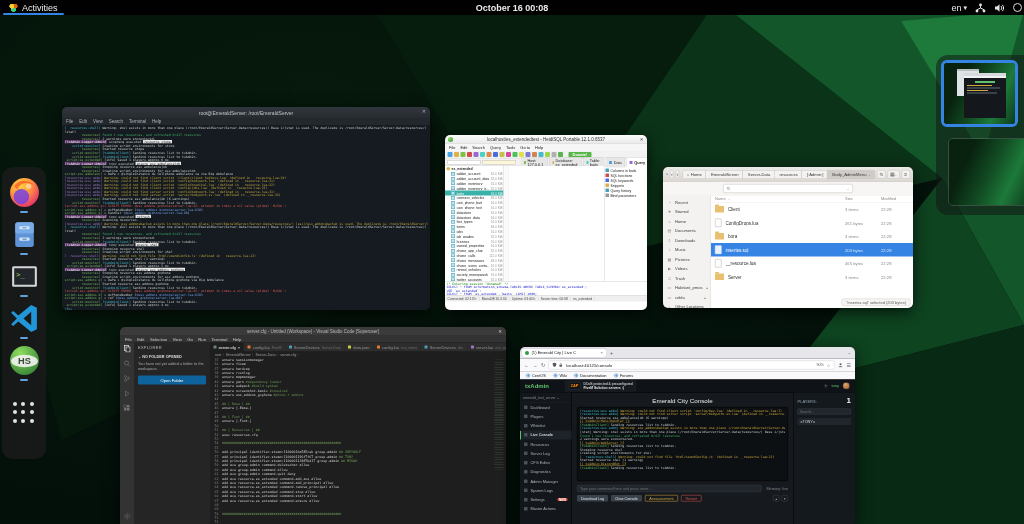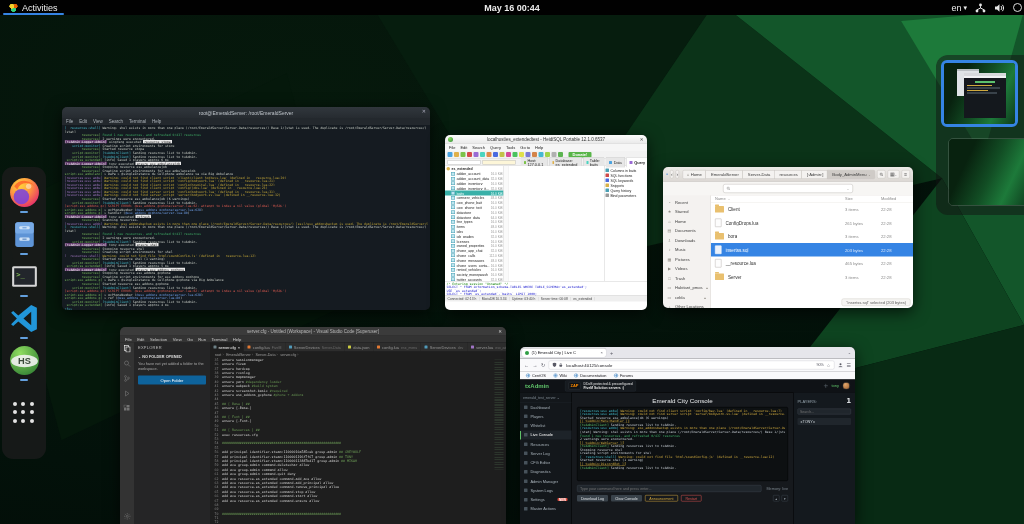--- a/index.html
+++ b/index.html
@@ -213,21 +213,21 @@
     <div class="tri" style="clip-path:polygon(76% 74%,100% 62%,100% 100%,64% 100%);background:#082a14;"></div>
     <div class="tri" style="clip-path:polygon(0 40%,28% 14%,34% 58%,6% 84%);background:#05180b;"></div>
     <div class="tri" style="clip-path:polygon(88% 4%,100% 2%,96% 30%);background:#1d7a3a;"></div>
   </div>
 
   <div class="topbar">
     <div class="activities">
       <span class="act-ico"></span>
       <span>Activities</span>
     </div>
-    <div class="clock">May 16 00:44</div>
+    <div class="clock">October 16 00:08</div>
     <div class="tray">
       <span class="kbd">
         <span>en</span>
           <span style="font-size:7px;">▾</span>
       </span>
       <svg width="11" height="10" viewBox="0 0 11 10">
           <circle cx="5.5" cy="2" r="1.4" fill="#e6e6e6"></circle>
           <circle cx="2" cy="8" r="1.4" fill="#e6e6e6"></circle>
           <circle cx="9" cy="8" r="1.4" fill="#e6e6e6"></circle>
           <path d="M5.5 3.2 L5.5 5 M5.5 5 L2 6.8 M5.5 5 L9 6.8" stroke="#e6e6e6" stroke-width="1" fill="none"></path>

